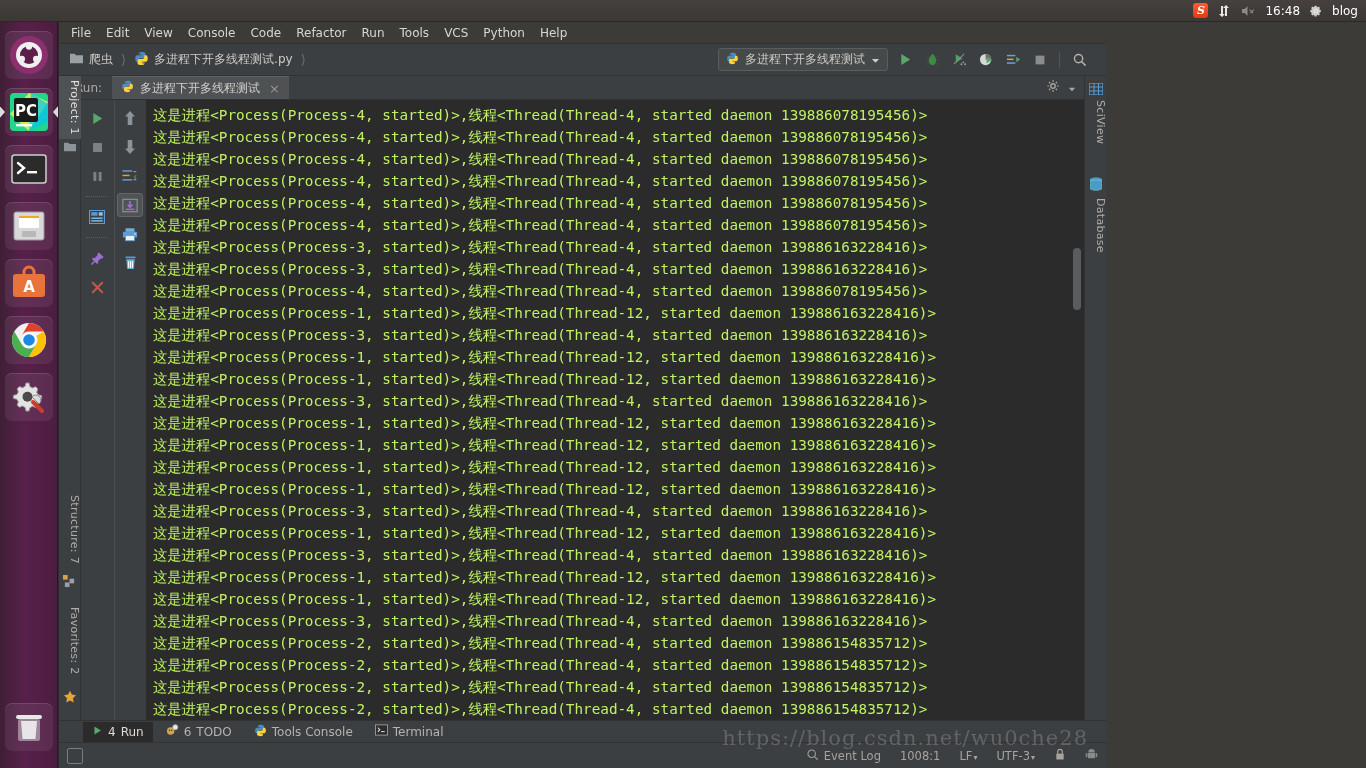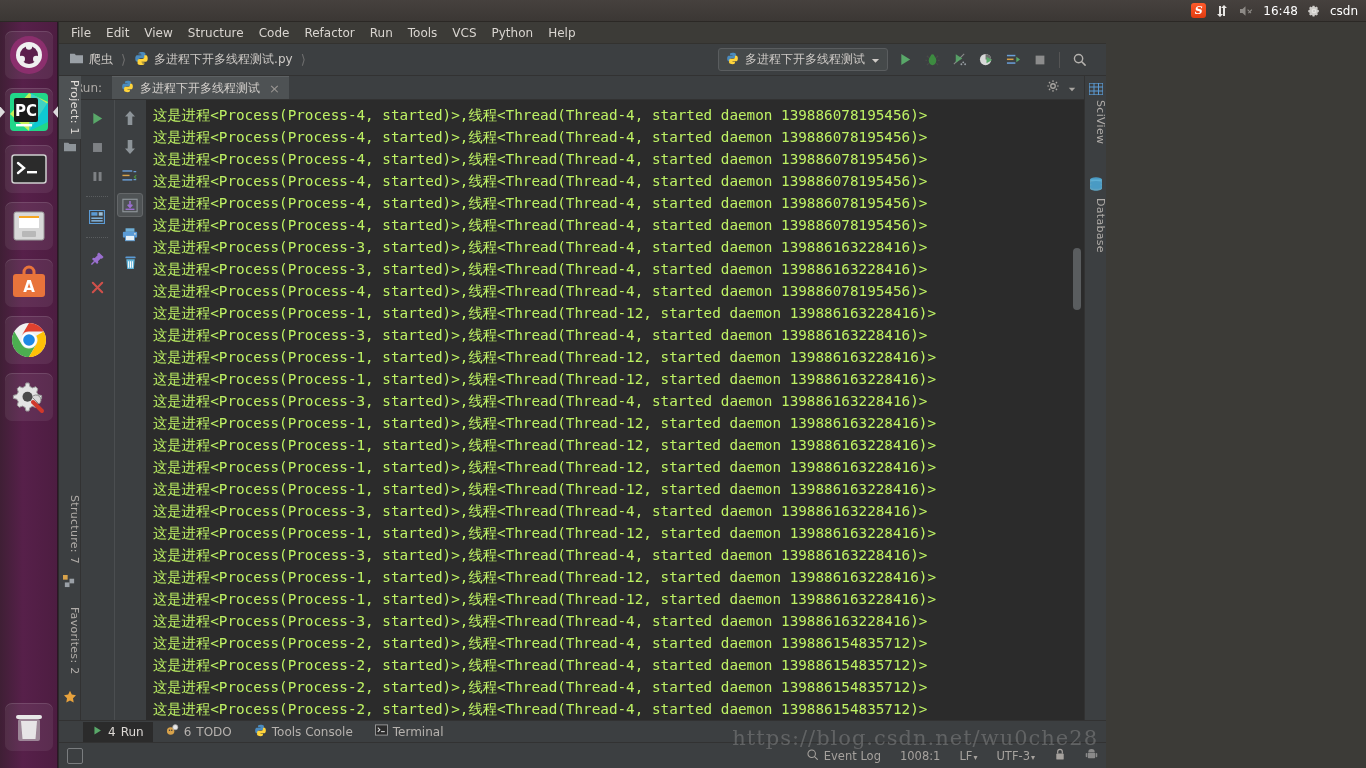--- a/index.html
+++ b/index.html
@@ -183,21 +183,21 @@
     background: #3c3f41; display: flex; align-items: center;
     border-top: 1px solid #323232; padding: 0 8px;
   }
   .sb-left { width: 16px; height: 16px; border: 1px solid #7a7d7f; border-radius: 2px; }
   .sb-right { margin-left: auto; display: flex; align-items: center; gap: 19px; }
   .sb-text { color: #a6a29e; font-size: 11.5px; font-family: "DejaVu Sans", sans-serif; }
   .sb-caret { color: #a6a29e; font-size: 8px; margin-left: 1px; }
   .evlog { display: flex; align-items: center; gap: 5px; color: #a6a29e; font-size: 11.5px; }
 
   .watermark {
-    position: absolute; right: 8px; bottom: 18px;
+    position: absolute; right: 18px; bottom: 18px;
     color: rgba(150,150,150,.42); font-size: 21px;
     font-family: "DejaVu Serif", "Liberation Serif", serif;
     letter-spacing: 1px; pointer-events: none; white-space: nowrap;
   }
 </style>
 </head>
 <body>
 
 <div id="app">
 
@@ -217,21 +217,21 @@
             <path class="ic-dim" d="M13.4 5.3l-3.4 3.4.8.8 3.4-3.4z"></path>
           </svg>
       </div>
       <div class="tray-text">16:48</div>
       <div class="tray-item">
         <svg width="14" height="14" viewBox="0 0 24 24">
             <path class="ic" d="M12 8a4 4 0 100 8 4 4 0 000-8zm0 6.2a2.2 2.2 0 110-4.4 2.2 2.2 0 010 4.4z"></path>
             <path class="ic" d="M20.3 13.6l-.1-1.6.1-1.6-2-.5-.6-1.5 1.1-1.7-2.3-2.3-1.7 1.1-1.5-.6-.5-2h-3.2l-.5 2-1.5.6-1.7-1.1L3.6 7l1.1 1.7-.6 1.5-2 .5v3.2l2 .5.6 1.5-1.1 1.7 2.3 2.3 1.7-1.1 1.5.6.5 2h3.2l.5-2 1.5-.6 1.7 1.1 2.3-2.3-1.1-1.7.6-1.5z" opacity=".85"></path>
           </svg>
       </div>
-      <div class="tray-text">csdn</div>
+      <div class="tray-text">blog</div>
     </div>
   </div>
 
   <div class="launcher">
     <div class="launch-item">
       <svg width="40" height="40" viewBox="0 0 40 40">
         <circle cx="20" cy="20" r="19" fill="#8b2f6d"></circle>
         <circle cx="20" cy="20" r="13" fill="#f0f0f0"></circle>
         <circle cx="20" cy="20" r="9" fill="#5c1f4c"></circle>
         <circle cx="20" cy="11.5" r="3.2" fill="#f0f0f0"></circle>
@@ -297,21 +297,21 @@
       </svg>
     </div>
   </div>
 
   <div class="pycharm">
 
     <div class="menubar">
       <div class="menu-item">File</div>
       <div class="menu-item">Edit</div>
       <div class="menu-item">View</div>
-      <div class="menu-item">Structure</div>
+      <div class="menu-item">Console</div>
       <div class="menu-item">Code</div>
       <div class="menu-item">Refactor</div>
       <div class="menu-item">Run</div>
       <div class="menu-item">Tools</div>
       <div class="menu-item">VCS</div>
       <div class="menu-item">Python</div>
       <div class="menu-item">Help</div>
     </div>
 
     <div class="toolbar">

